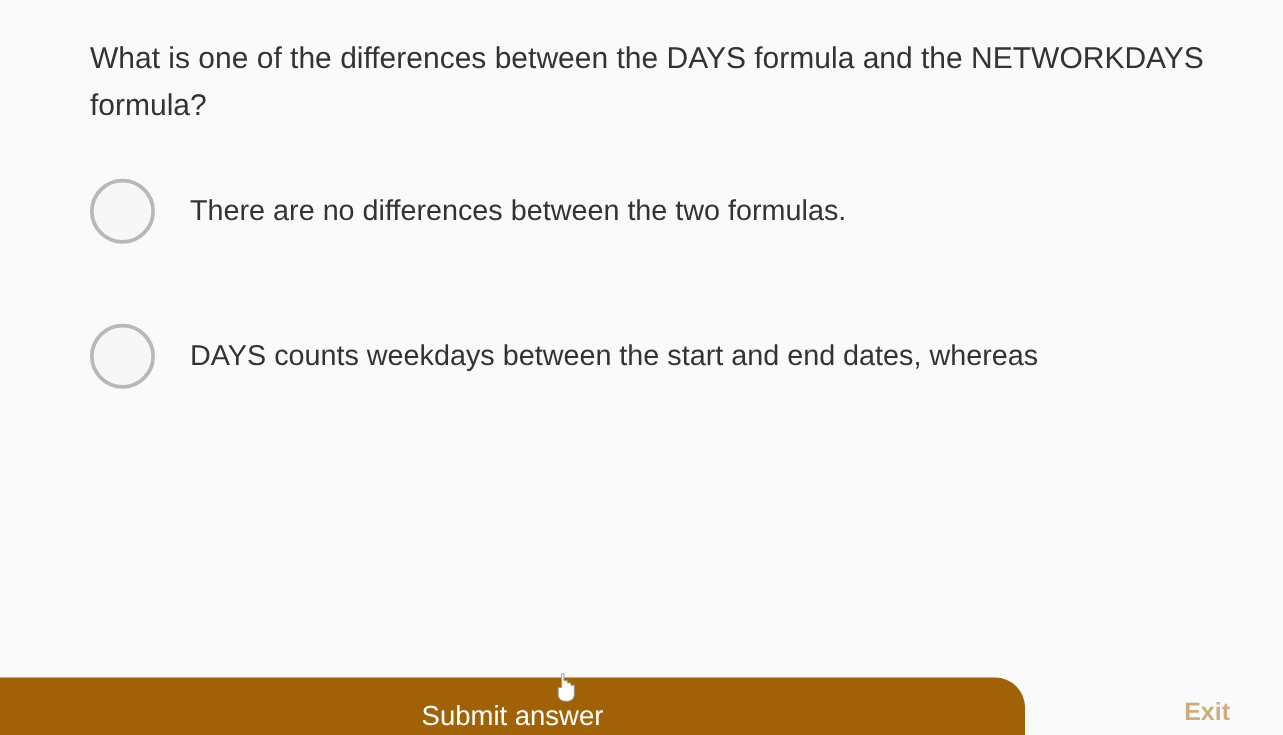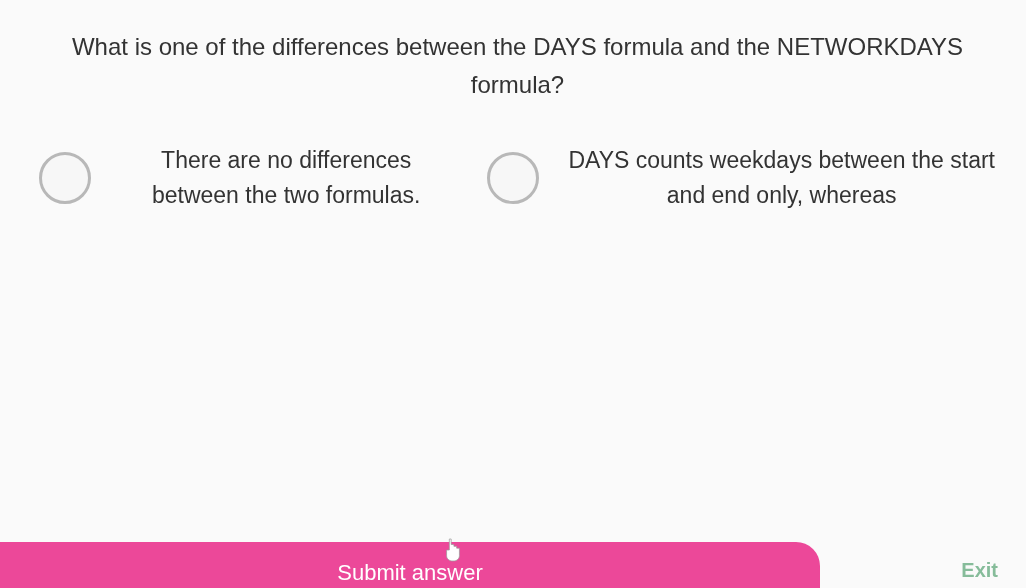--- a/index.html
+++ b/index.html
@@ -6,36 +6,35 @@
     body {
       font-family: -apple-system, BlinkMacSystemFont, "Segoe UI", Arial, sans-serif;
       background: #f0f0f0;
       width: 1026px;
       height: 588px;
       overflow: hidden;
       position: relative;
     }
     .container {
       background: #fafafa;
-      padding: 28px 30px 0 39px;
+      padding: 28px 30px 0 72px;
       height: 100%;
       position: relative;
-      text-align: center;
     }
     .question {
       font-size: 24px;
       color: #333;
       line-height: 1.6;
       margin-bottom: 38px;
       font-weight: 400;
     }
     .options {
       display: flex;
-      flex-direction: row;
-      gap: 34px;
+      flex-direction: column;
+      gap: 64px;
     }
     .option {
       display: flex;
       align-items: center;
       gap: 28px;
       cursor: pointer;
     }
     .radio {
       width: 52px;
       height: 52px;
@@ -53,21 +52,21 @@
     .bottom-bar {
       position: absolute;
       bottom: 0;
       left: 0;
       right: 0;
       height: 46px;
       display: flex;
       align-items: center;
     }
     .submit-btn {
-      background: #ec4899;
+      background: #a16207;
       color: #fff;
       font-size: 22px;
       font-weight: 500;
       height: 46px;
       width: 820px;
       display: flex;
       align-items: flex-end;
       justify-content: center;
       padding-bottom: 2px;
       border-top-right-radius: 24px;
@@ -79,44 +78,44 @@
       top: -6px;
       left: 442px;
       width: 22px;
       height: 28px;
       fill: #fff;
       stroke: #888;
       stroke-width: 0.8;
     }
     .exit-btn {
       position: absolute;
-      right: 28px;
+      right: 42px;
       bottom: 6px;
-      color: #15803d;
+      color: #a16207;
       font-size: 20px;
       font-weight: 600;
       opacity: 0.5;
       cursor: pointer;
       margin-left: 44px;
     }
   </style>
 </head>
 <body>
 
 <div class="container">
   <div class="question">What is one of the differences between the DAYS formula and the NETWORKDAYS formula?</div>
 
   <div class="options">
     <div class="option">
       <div class="radio"></div>
       <div class="option-text">There are no differences between the two formulas.</div>
     </div>
     <div class="option">
       <div class="radio"></div>
-      <div class="option-text">DAYS counts weekdays between the start and end only, whereas</div>
+      <div class="option-text">DAYS counts weekdays between the start and end dates, whereas</div>
     </div>
   </div>
 
   <div class="bottom-bar">
     <div class="submit-btn">
       <span>Submit answer</span>
       <svg class="cursor-icon" viewBox="0 0 24 28">
         <path d="M8 2 L8 14 L5 14 L5 20 C5 24 8 26 12 26 C16 26 19 24 19 20 L19 12 L16 12 L16 10 L13 10 L13 8 L10 8 L10 2 Z" fill="#fff" stroke="#999"></path>
       </svg>
     </div>

